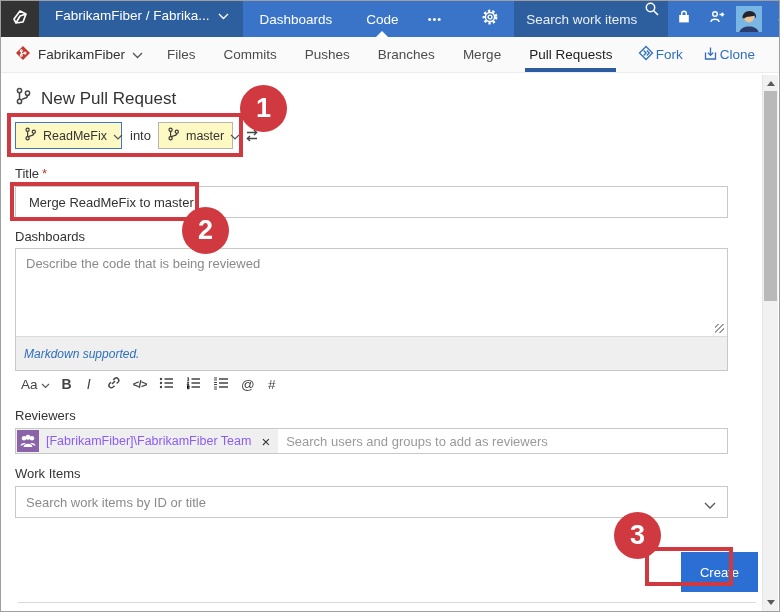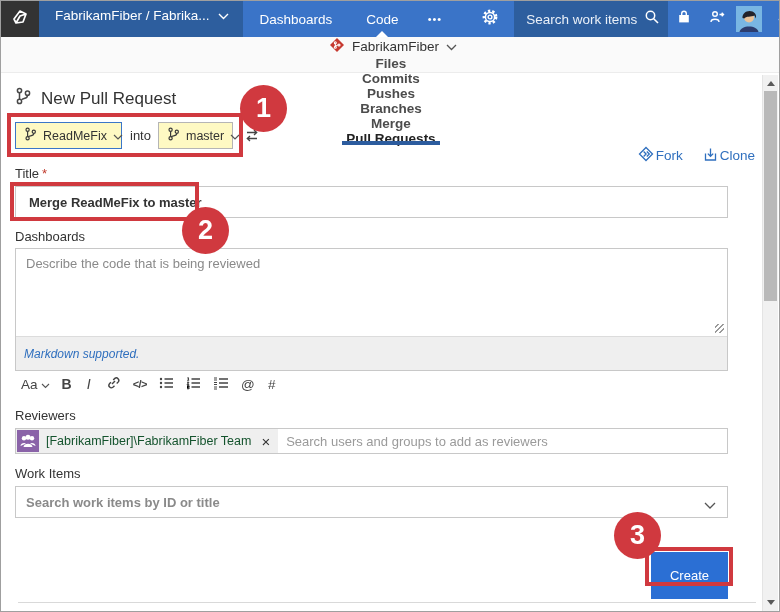--- a/index.html
+++ b/index.html
@@ -15,77 +15,77 @@
     position:absolute; left:0; top:0; width:780px; height:36px;
     background:#3a74c8; display:flex; align-items:center; color:#fff;
   }
   .logo-box { width:38px; height:36px; background:#333333; display:flex; align-items:center; justify-content:center; flex:none; cursor:pointer; }
   .project-sel { height:36px; background:#2d5e9e; display:flex; align-items:center; gap:8px; padding:0 14px 8px 16px; font-size:13.5px; cursor:pointer; flex:none; }
   .topnav-item { padding:0 17px; font-size:13.5px; height:36px; display:flex; align-items:center; position:relative; cursor:pointer; white-space:nowrap; }
   .topnav-item .notch { position:absolute; bottom:0; left:50%; margin-left:-6px; width:0; height:0; border-left:6px solid transparent; border-right:6px solid transparent; border-bottom:6px solid #fff; }
   .top-dots { font-size:11px; letter-spacing:1px; padding:0 12px; cursor:pointer; }
   .top-divider { width:1px; height:16px; background:rgba(255,255,255,.45); margin:0 10px; }
   .icon-btn { width:32px; height:36px; display:flex; align-items:center; justify-content:center; cursor:pointer; flex:none; }
-  .searchbox { width:154px; height:36px; background:#2d5e9e; display:flex; align-items:center; padding:0 8px 0 12px; margin-left:8px; flex:none; cursor:text; }
+  .searchbox { width:154px; height:36px; background:#2d5e9e; display:flex; padding:0 8px 0 12px; margin-left:8px; flex:none; cursor:text; }
   .searchbox input { flex:1; background:transparent; border:none; outline:none; color:#fff; font-size:13.5px; font-family:inherit; width:100px; }
   .searchbox input::placeholder { color:#eaf0f8; opacity:1; }
   .avatar { width:26px; height:26px; margin:0 4px; overflow:hidden; cursor:pointer; flex:none; }
 
   
   .repobar {
     position:absolute; left:0; top:36px; width:780px; height:36px;
     background:#fafafa; border-bottom:1px solid #ececec;
-    display:flex; align-items:center; font-size:13.5px; color:#444;flex-direction:column;
+    display:flex; align-items:center; font-size:13.5px; color:#444;
   }
   .repo-sel { display:flex; align-items:center; gap:7px; padding:0 10px 0 14px; cursor:pointer; color:#333; }
-  .repo-tab { padding:0 14px; height:36px; display:flex; align-items:center; position:relative; cursor:pointer; color:#4c4c4c; white-space:nowrap;font-weight:bold; }
+  .repo-tab { padding:0 14px; height:36px; display:flex; align-items:center; position:relative; cursor:pointer; color:#4c4c4c; white-space:nowrap; }
   .repo-tab.active { color:#222; }
   .repo-tab.active .underline { position:absolute; left:10px; right:10px; bottom:1px; height:4px; background:#2c5c9e; }
   .repo-actions { margin-left:auto; display:flex; align-items:center; gap:20px; padding-right:26px; color:#2f6fbe; }
   .repo-action { display:flex; align-items:center; gap:2px; cursor:pointer; }
 
   
   .content-label { position:absolute; font-size:13px; color:#333; }
   .req { color:#c0392b; margin-left:3px; }
   .heading { position:absolute; left:14px; top:86px; display:flex; align-items:center; gap:9px; font-size:17px; color:#333; }
   .dropdown { position:absolute; height:27px; background:#fef9c3; display:flex; align-items:center; gap:6px; padding:0 8px; font-size:12.5px; color:#333; cursor:pointer; }
   .dd-src { left:14px; top:121px; width:107px; border:1px solid #3b76c8; }
   .dd-tgt { left:157px; top:121px; width:75px; border:1px solid #b5b5b5; }
   .into-label { position:absolute; left:129px; top:127px; font-size:13px; color:#333; }
   .swap-btn { position:absolute; left:243px; top:127px; cursor:pointer; }
 
-  .text-input { position:absolute; border:1px solid #c8c8c8; background:#fff; font-size:13px; color:#333; font-family:inherit; padding:15px 10px; outline:none;font-weight:bold; }
+  .text-input { position:absolute; border:1px solid #c8c8c8; background:#fff; font-size:13px; color:#333; font-family:inherit; padding:15px 10px; outline:none; }
   .text-input::placeholder { color:#8a8a8a; opacity:1; }
 
   .desc-wrap { position:absolute; left:14px; top:247px; width:713px; border:1px solid #c8c8c8; background:#fff; }
   .desc-area { position:relative; height:87px; padding:7px 10px; font-size:13px; color:#8a8a8a; cursor:text; }
   .resize-grip { position:absolute; right:3px; bottom:3px; width:9px; height:9px;
     background:repeating-linear-gradient(135deg, transparent 0 2px, #9a9a9a 2px 3.4px); cursor:nwse-resize; }
   .desc-footer { height:34px; background:#efefef; border-top:1px solid #dcdcdc; display:flex; align-items:center; padding:0 8px;text-align:center; }
   .md-link { font-size:12px; font-style:italic; color:#2f6fbe; cursor:pointer; }
 
   .fmt-toolbar { position:absolute; left:14px; top:371px; display:flex; align-items:center; height:24px; color:#444; }
   .fmt-item { min-width:22px; padding:0 6px; display:flex; align-items:flex-end; justify-content:center; gap:3px; cursor:pointer; font-size:13.5px; color:#444; }
   .fmt-b { font-weight:bold; font-size:14px; }
   .fmt-i { font-style:italic; font-size:14px; }
   .fmt-code { font-size:11px; font-weight:600; letter-spacing:-0.5px; }
 
   .reviewers-row { position:absolute; left:14px; top:427px; width:713px; height:26px; border:1px solid #c8c8c8; background:#fff; display:flex; align-items:center; }
   .chip { display:flex; align-items:center; height:24px; background:#efefef; cursor:default; }
   .chip-icon { width:22px; height:22px; background:#8a63a8; margin:1px 0 1px 1px; display:flex; align-items:center; justify-content:center; flex:none; }
-  .chip-label { font-size:12.5px; color:#14532d; padding:0 8px 0 7px; white-space:nowrap; }
+  .chip-label { font-size:12.5px; color:#8b5cf6; padding:0 8px 0 7px; white-space:nowrap; }
   .chip-x { font-size:15px; color:#333; padding:0 8px 0 2px; cursor:pointer; line-height:1; }
   .reviewers-row input { flex:1; border:none; outline:none; font-size:13px; font-family:inherit; color:#333; padding-left:8px; }
   .reviewers-row input::placeholder { color:#9a9a9a; opacity:1; }
 
   .workitems-wrap { position:absolute; left:14px; top:485px; width:713px; height:28px; }
   .workitems-wrap input { width:100%; height:100%; }
   .wi-chevron { position:absolute; right:12px; top:10px; pointer-events:none; }
 
-  .create-btn { position:absolute; left:650px; top:551px; width:77px; height:47px; background:#2b6fd4; color:#fff; border:none; font-size:13px; font-family:inherit; cursor:pointer; }
+  .create-btn { position:absolute; left:680px; top:551px; width:77px; height:40px; background:#2b6fd4; color:#fff; border:none; font-size:13px; font-family:inherit; cursor:pointer; }
 
   .bottom-divider { position:absolute; left:17px; top:601px; width:738px; height:1px; background:#d9d9d9; }
 
   
   .scrollbar { position:absolute; right:1px; top:74px; width:16px; height:536px; background:#f1f1f1; border-left:1px solid #e4e4e4; }
   .sb-arrow { position:absolute; left:4px; width:0; height:0; border-left:4px solid transparent; border-right:4px solid transparent; cursor:pointer; }
   .sb-up { top:6px; border-bottom:5px solid #5a5a5a; }
   .sb-down { bottom:6px; border-top:5px solid #5a5a5a; }
   .sb-thumb { position:absolute; left:1px; top:16px; width:13px; height:210px; background:#b9b9b9; cursor:grab; }
 

